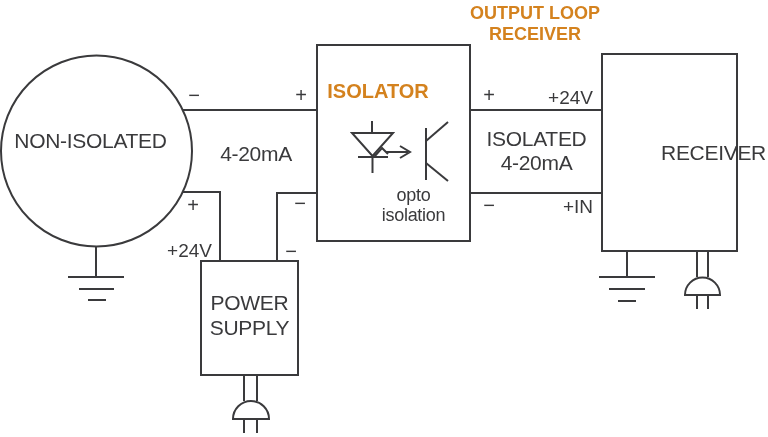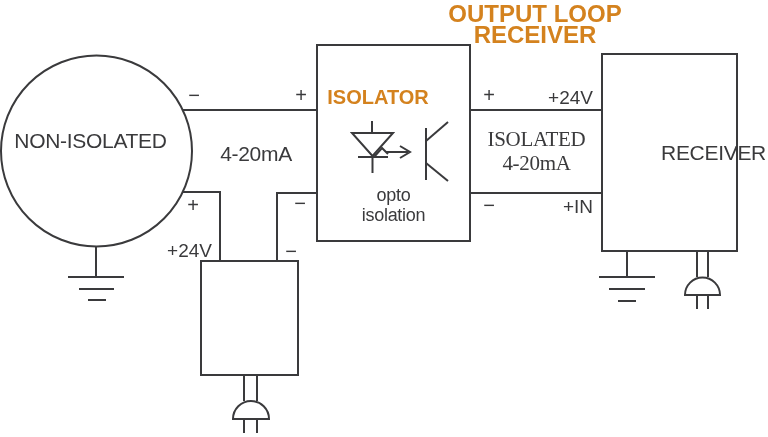--- a/index.html
+++ b/index.html
@@ -6,21 +6,21 @@
   .stage{
     position:relative;width:768px;height:437px;background:var(--bg,#fff);
     font-family:"Liberation Sans",sans-serif;color:var(--ink,#3a3a3c);
     overflow:hidden;
   }
   .stage svg{position:absolute;left:0;top:0;}
   .ln{stroke:var(--line,#3a3a3c);stroke-width:2;fill:none;}
   .box{stroke:var(--line,#3a3a3c);stroke-width:2;fill:#fff;}
   .lbl{position:absolute;text-align:center;letter-spacing:-0.3px;line-height:25px;font-size:21px;white-space:nowrap;}
   .lbl span{display:block;}
-  .title{font-weight:bold;font-size:24px;line-height:21px;color:var(--accent,#d4821e);letter-spacing:0;}
+  .title{font-weight:bold;font-size:18px;line-height:21px;color:var(--accent,#d4821e);letter-spacing:0;}
   .iso-title{font-weight:bold;font-size:20px;color:var(--accent,#d4821e);letter-spacing:0;}
   .caption{font-size:18px;line-height:20px;}
   .sign{position:absolute;width:18px;text-align:center;font-size:20px;line-height:24px;}
   .term{position:absolute;width:60px;text-align:right;font-size:19px;line-height:24px;}
   .term-l{position:absolute;width:62px;text-align:right;font-size:19px;line-height:24px;}
 </style>
 </head>
 <body>
 
 <div class="stage" style="--accent: #d4821e; --line: #3a3a3c; --ink: #3a3a3c; --bg: #ffffff;">
@@ -84,33 +84,37 @@
 
   <div class="lbl title" style="left:425px;top:3px;width:220px;">
     <span>OUTPUT LOOP</span>
     <span>RECEIVER</span>
   </div>
 
   <div class="lbl" style="left:3px;top:128px;width:175px;">
     <span>NON-ISOLATED</span>
   </div>
 
-  <div class="lbl iso-title" style="left:317px;top:85px;width:122px;">ISOLATOR</div>
+  <div class="lbl iso-title" style="left:317px;top:79px;width:122px;">ISOLATOR</div>
 
-  <div class="lbl caption" style="left:317px;top:185px;width:153px;">
+  <div class="lbl caption" style="left:317px;top:185px;width:153px;padding-left:20px;">
     <span>opto</span>
     <span>isolation</span>
   </div>
 
   <div class="lbl" style="left:602px;top:140px;width:135px;padding-left:44px;">RECEIVER</div>
 
+  <div class="lbl" style="left:201px;top:290px;width:97px;">
+    <span>POWER</span>
+    <span>SUPPLY</span>
+  </div>
 
   <div class="lbl" style="left:206px;top:141px;width:100px;">4-20mA</div>
 
-  <div class="lbl" style="left:477px;top:127px;width:119px;line-height:24px;font-family:Liberation Serif, serif;">
+  <div class="lbl" style="left:477px;top:127px;width:119px;line-height:24px;">
     <span>ISOLATED</span>
     <span>4-20mA</span>
   </div>
 
   <div class="sign" style="left:185px;top:83px;">−</div>
   <div class="sign" style="left:292px;top:83px;">+</div>
   <div class="sign" style="left:480px;top:83px;">+</div>
   <div class="term" style="left:533px;top:86px;">+24V</div>
 
   <div class="sign" style="left:184px;top:193px;">+</div>

